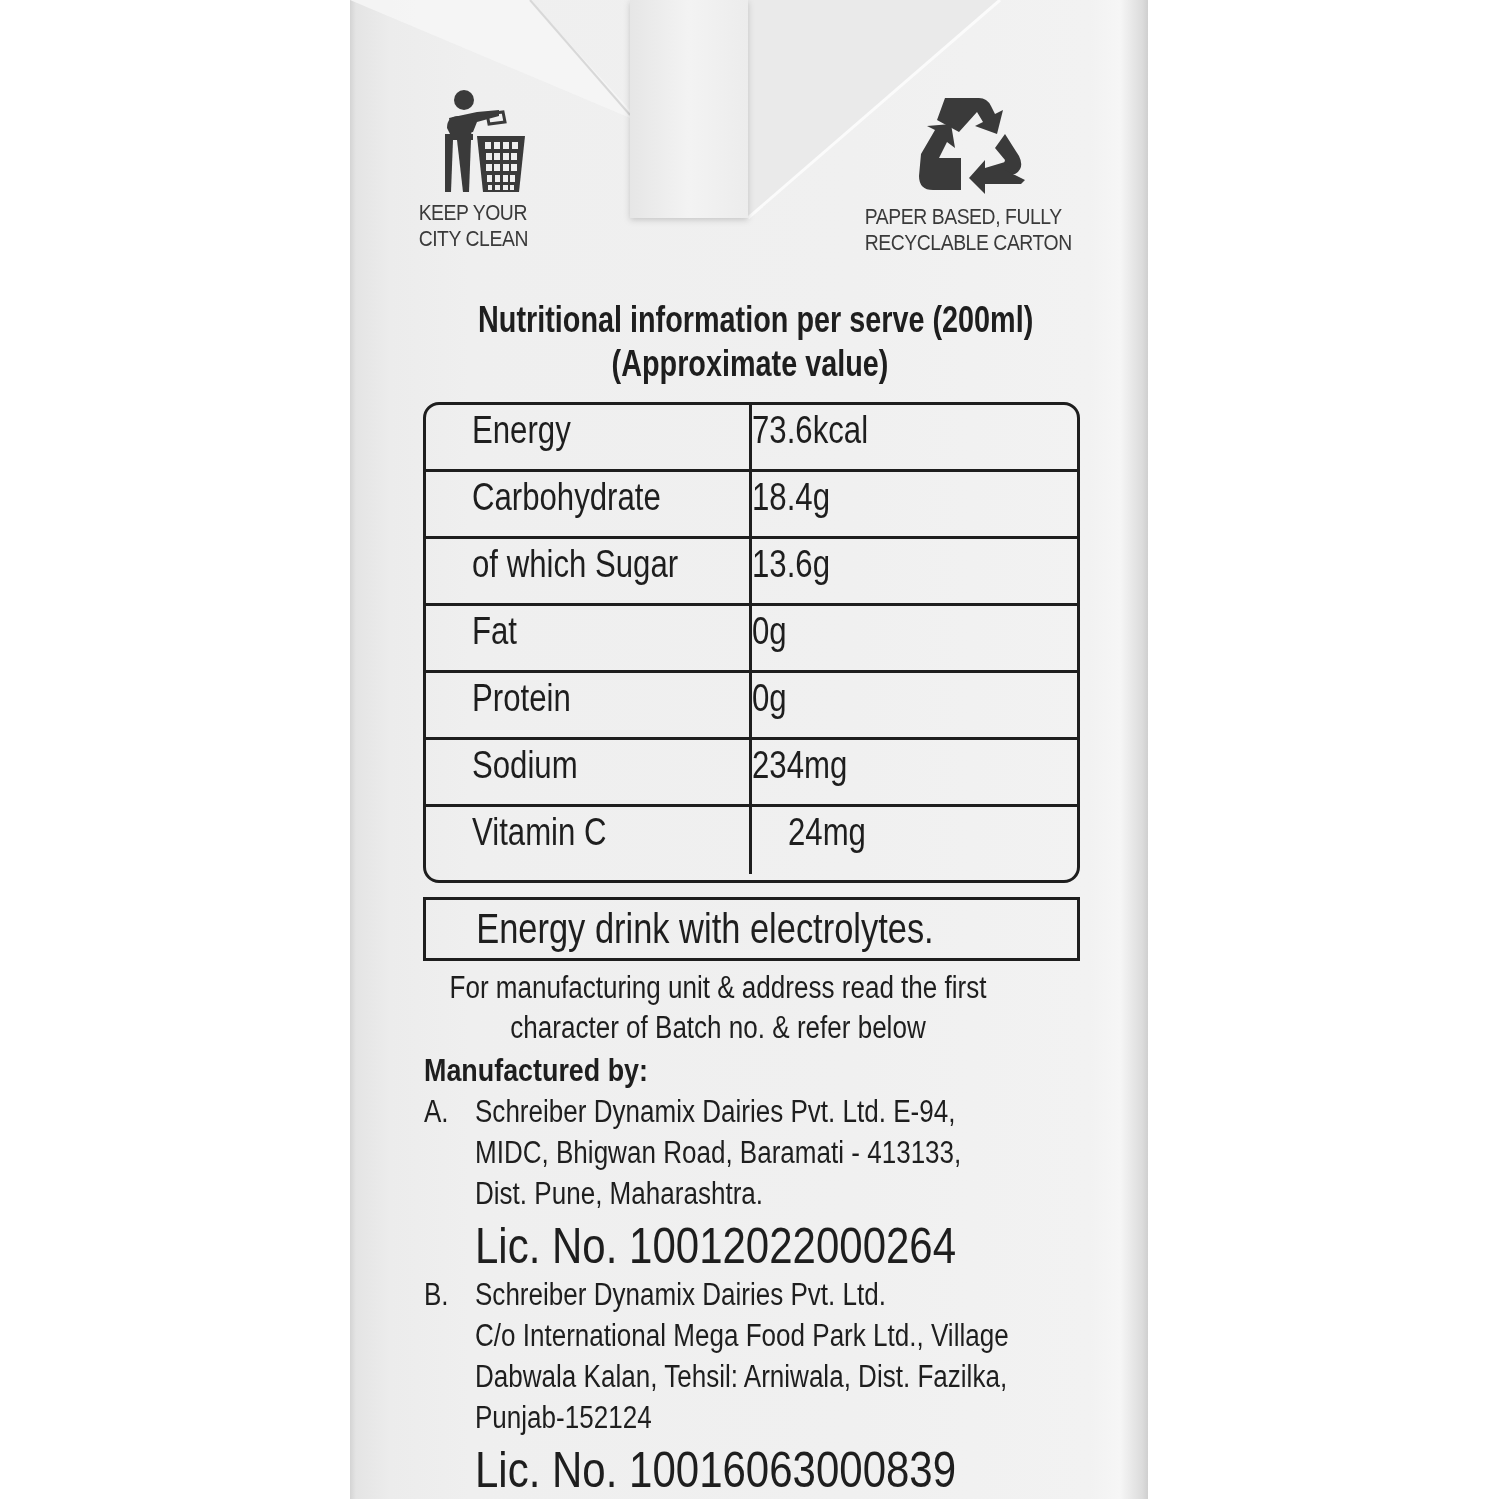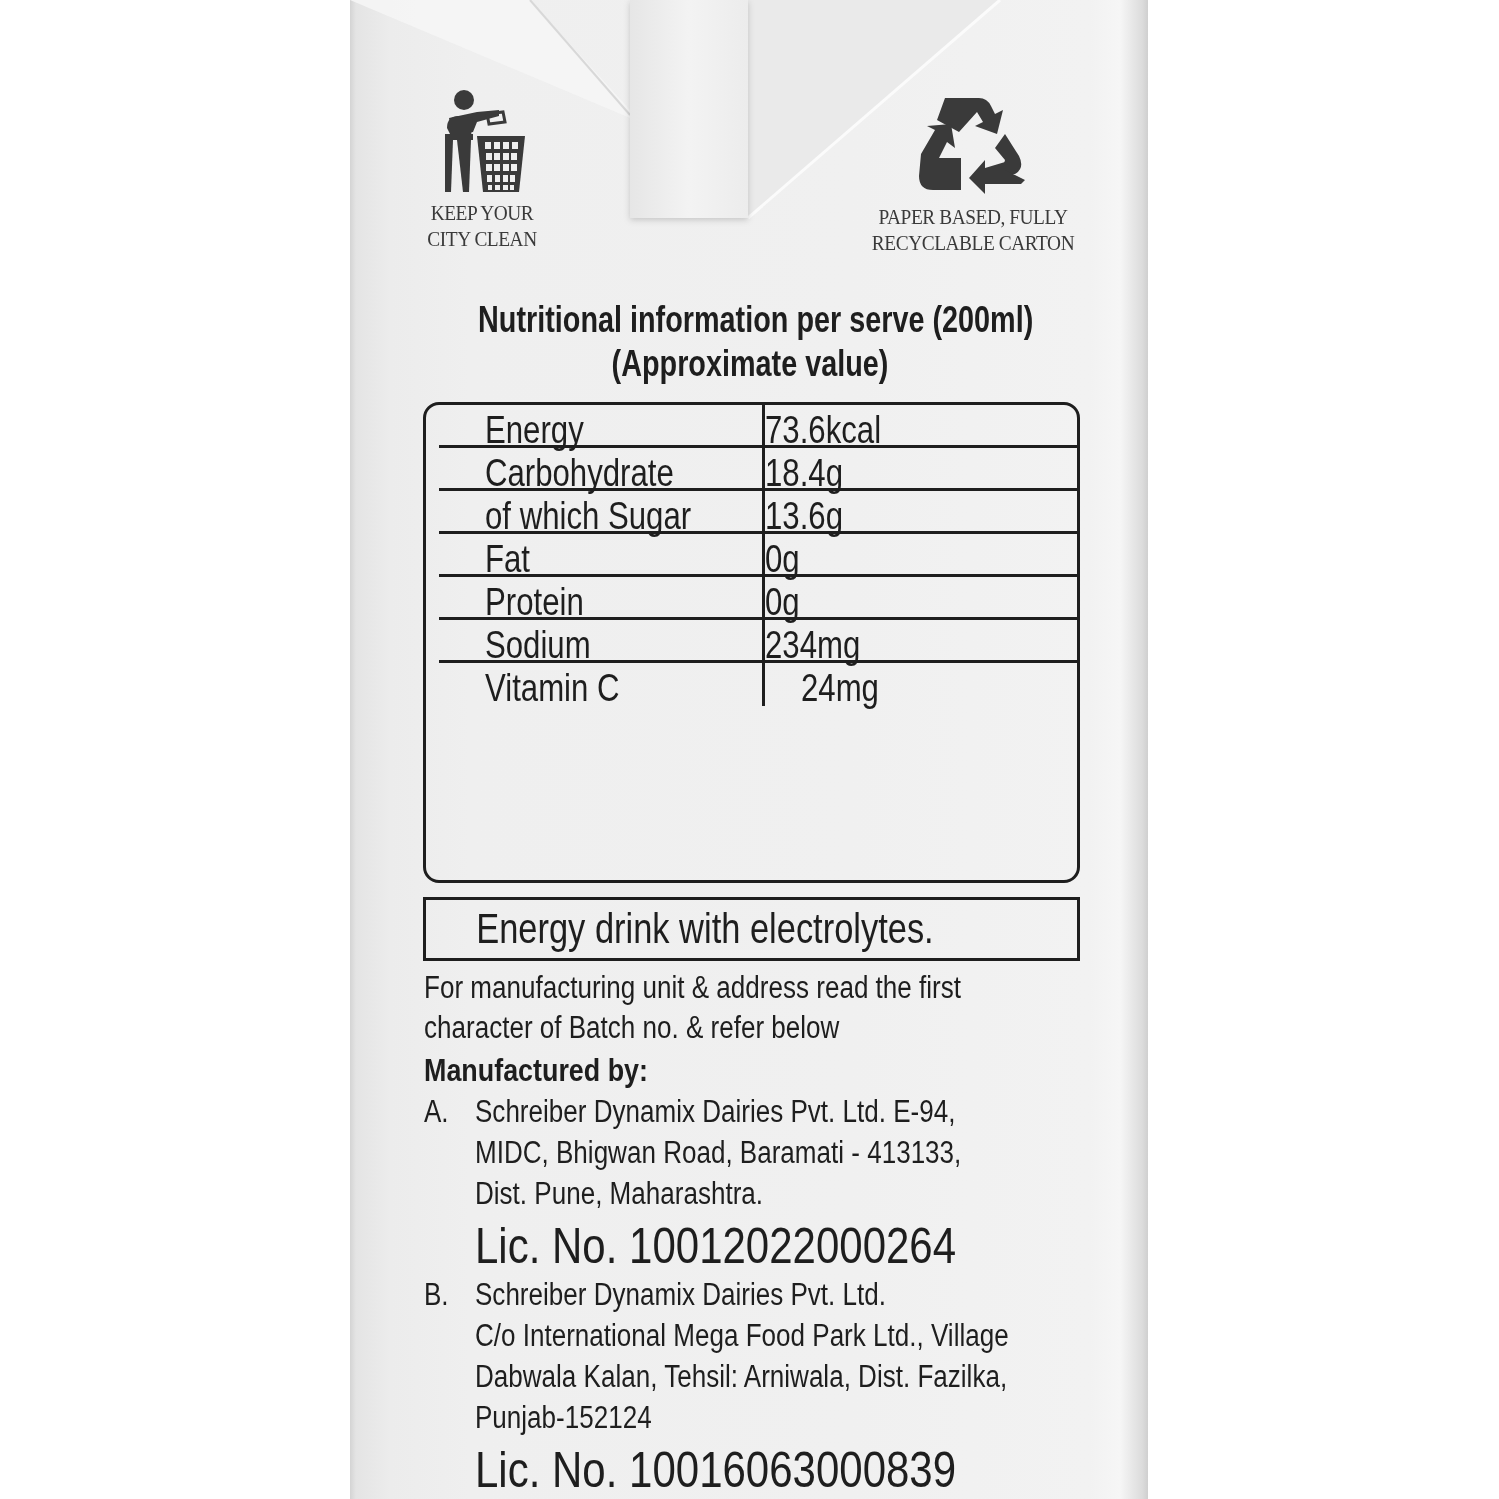--- a/index.html
+++ b/index.html
@@ -5,57 +5,57 @@
   html, body { margin: 0; padding: 0; }
   body {
     width: 1499px; height: 1499px; background: #ffffff; position: relative; overflow: hidden;
     font-family: "Liberation Sans", sans-serif; color: #1e1e1e;
   }
   .carton {
     position: absolute; left: 350px; top: 0; width: 798px; height: 1499px;
     background: linear-gradient(90deg, #d4d4d4 0px, #e4e4e4 6px, #ececec 40px, #efefef 120px, #f0f0f0 500px, #f2f2f2 740px, #f6f6f6 770px, #dcdcdc 792px, #cfcfcf 798px);
   }
   .fold-svg { position: absolute; left: 0; top: 0; }
-  .icon-block { position: absolute; text-align: center; color: #3a3a3a; font-family: Liberation Serif, serif; }
+  .icon-block { position: absolute; color: #3a3a3a; }
   .icon-block .caption {
     font-size: 22px; line-height: 26px; letter-spacing: -0.5px;
     transform: scaleX(0.88); transform-origin: center top; white-space: nowrap;
   }
   .tidy { left: 60px; top: 88px; width: 144px; }
   .recycle { left: 500px; top: 94px; width: 246px; }
 
   .title {
     position: absolute; left: 60px; top: 298px; width: 680px; text-align: center;
     font-weight: bold; font-size: 36px; line-height: 44px; color: #1e1e1e;
     transform: scaleX(0.80); transform-origin: center top; white-space: nowrap;
   }
   .nut-table {
     position: absolute; left: 73px; top: 402px; width: 657px; height: 481px;
     border: 3px solid #1e1e1e; border-radius: 16px; box-sizing: border-box; overflow: hidden;
   }
-  .nut-row { display: flex; height: 43px; box-sizing: border-box; border-bottom: 3px solid #1e1e1e; margin-left: 13px; }
+  .nut-row { display: flex; height: 67px; box-sizing: border-box; border-bottom: 3px solid #1e1e1e; }
   .nut-row:last-child { border-bottom: none; gap: 36px; }
   .nut-cell {
     box-sizing: border-box; font-size: 38px; line-height: 50px; white-space: nowrap;
     overflow: visible;
   }
   .nut-cell span { display: inline-block; transform: scaleX(0.82); transform-origin: left center; }
   .nut-name { width: 326px; padding-left: 46px; border-right: 3px solid #1e1e1e; }
   .nut-val { flex: 1; }
 
   .tagline {
     position: absolute; left: 73px; top: 897px; width: 657px; height: 64px;
     border: 3px solid #1e1e1e; box-sizing: border-box; text-align: left;
     font-size: 42px; line-height: 58px; white-space: nowrap;
   }
   .tagline span { display: inline-block; transform: scaleX(0.82); transform-origin: center; }
 
   .note {
     position: absolute; left: 74px; top: 968px; width: 700px;
-    font-size: 31px; line-height: 40px; white-space: nowrap;
+    font-size: 31px; line-height: 40px; white-space: nowrap; text-align: center;
   }
   .note span { display: block; transform: scaleX(0.84); transform-origin: left top; }
   .mfg-head {
     position: absolute; left: 74px; top: 1050px; font-weight: bold; font-size: 32px; line-height: 40px;
     white-space: nowrap; transform: scaleX(0.84); transform-origin: left top;
   }
   .mfg {
     position: absolute; left: 74px; width: 700px;
   }
   .mfg .letter {

